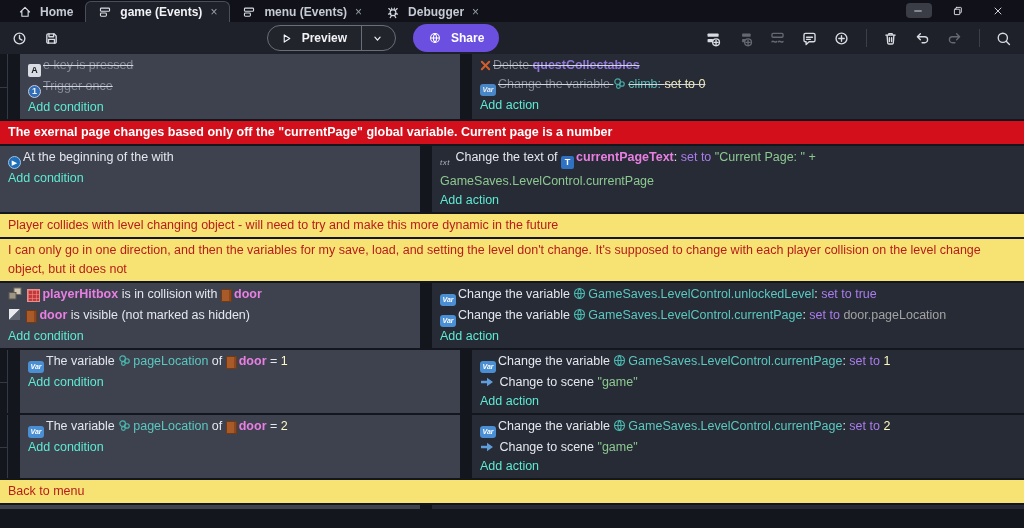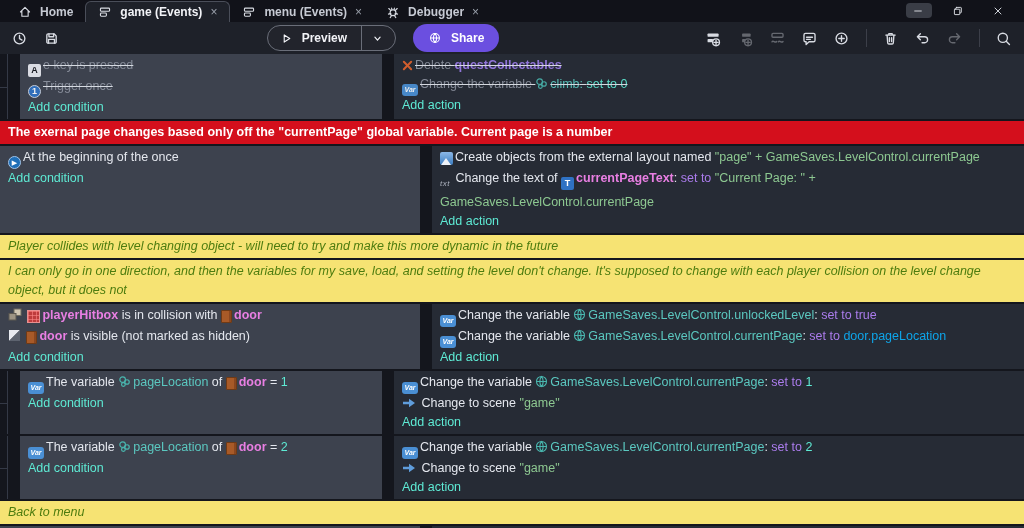--- a/index.html
+++ b/index.html
@@ -39,41 +39,41 @@
   .btn-share svg { width:14px; height:14px; }
 
   
   .events { flex:1; background:#14161d; overflow:hidden; }
   .event { margin-bottom:2px; }
   .erow { display:flex; align-items:stretch; }
   .gutter { width:20px; flex-shrink:0; position:relative; }
   .gutter::before { content:""; position:absolute; left:7px; top:0; bottom:0; border-left:1px solid #343946; }
   .gutter::after { content:""; position:absolute; left:0; top:50%; width:7px; border-top:1px solid #343946; }
   .conds { width:420px; flex-shrink:0; background:#3d424e; padding:2px 6px 2px 8px; }
-  .erow.ind .conds { width:362px; }
+  .erow.ind .conds { width:440px; }
   .acts { flex:1; background:#262b35; padding:2px 6px 2px 8px; margin-left:12px; }
   .line { font-size:12.5px; line-height:19px; color:#e4e7ee; }
   .addlink { font-size:12.5px; line-height:19px; color:#5eead4; cursor:pointer; }
   .subev { margin-top:2px; }
 
   .struck { text-decoration:line-through; }
   .struck .tok-text { color:#8d93a0; }
   .disabled .line { opacity:.92; }
 
   .tok-obj  { color:#e97fe3; font-weight:700; }
   .tok-var  { color:#5bc8c0; }
   .tok-kw   { color:#ab7ced; }
   .tok-str  { color:#8dc891; }
-  .tok-num  { color:#5eead4; }
-  .tok-oexpr{ color:#0ea5e9; }
+  .tok-num  { color:#fef9c3; }
+  .tok-oexpr{ color:#a3a3a3; }
   .tok-purple { color:#9b7ce8; font-weight:700; }
 
   
   .comment { font-size:12.5px; line-height:19px; padding:2px 8px; margin-bottom:2px; }
-  .comment.yellow { background:#f6e373; color:#4d7c0f;font-style:italic; }
+  .comment.yellow { background:#f6e373; color:#b91c1c; }
   .comment.red { background:#d40f1c; color:#ffffff; font-weight:600; }
 
   
   .iico { display:inline-block; vertical-align:-2px; margin-right:2px; }
   .iico svg { display:block; }
   .kbdA { width:13px; height:13px; background:#e8eaf0; border-radius:2px; color:#15171e;
     font-size:9px; font-weight:700; text-align:center; line-height:13px; }
   .once { width:13px; height:13px; background:#2f72c4; border:1px solid #cfd6e2; border-radius:50%;
     color:#fff; font-size:9px; font-weight:700; text-align:center; line-height:11px; }
   .scenestart { width:13px; height:13px; background:#1f6fb8; border:1px solid #9fc2e8; border-radius:50%;
@@ -316,25 +316,24 @@
             <div class="addlink">Add action</div>
           </div>
         </div>
       </div>
       <div class="comment red">
         <div>The exernal page changes based only off the "currentPage" global variable. Current page is a number</div>
       </div>
       <div class="event">
         <div class="erow">
           <div class="conds">
-            <div class="line"><span class="iico"><span class="iico scenestart" style="margin-right: 0px;">▶</span></span><span class="tok-text">At the beginning of the once</span></div>
+            <div class="line"><span class="iico"><span class="iico scenestart" style="margin-right: 0px;">▶</span></span><span class="tok-text">At the beginning of the with</span></div>
             <div class="addlink">Add condition</div>
           </div>
           <div class="acts">
-            <div class="line"><span class="iico"><span class="iico picico" style="margin-right: 0px;"></span></span><span class="tok-text">Create objects from the external layout named </span><span class="tok-str">"page" + GameSaves.LevelControl.currentPage</span></div>
             <div class="line"><span class="iico"><span class="iico txtico" style="margin-right: 0px;">txt</span></span><span class="tok-text"> Change the text of </span><span class="iico"><span class="iico Ticon" style="margin-right: 0px;">T</span></span><span class="tok-obj">currentPageText</span><span class="tok-text">: </span><span class="tok-kw">set to</span><span class="tok-text"> </span><span class="tok-str">"Current Page: " + GameSaves.LevelControl.currentPage</span></div>
             <div class="addlink">Add action</div>
           </div>
         </div>
       </div>
       <div class="comment yellow">
         <div>Player collides with level changing object - will need to try and make this more dynamic in the future</div>
       </div>
       <div class="comment yellow">
         <div>I can only go in one direction, and then the variables for my save, load, and setting the level don't change. It's supposed to change with each player collision on the level change object, but it does not</div>

